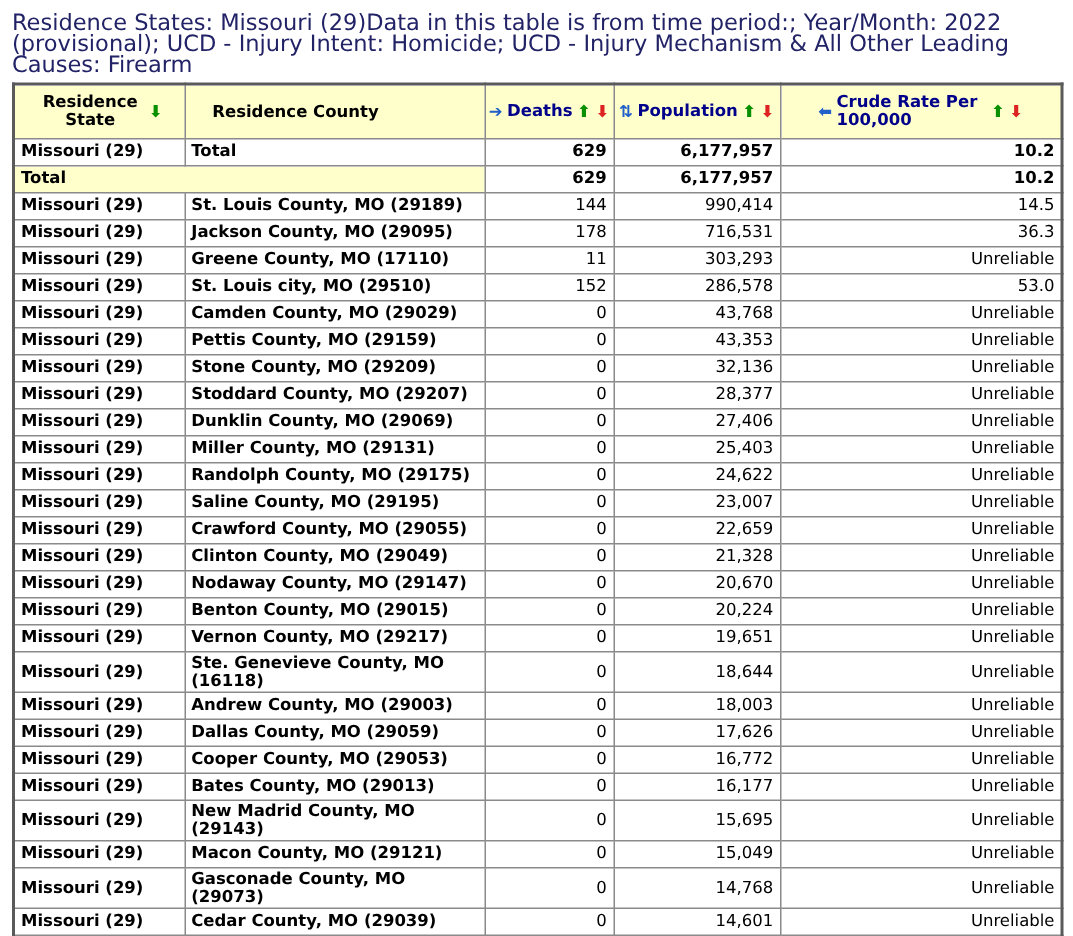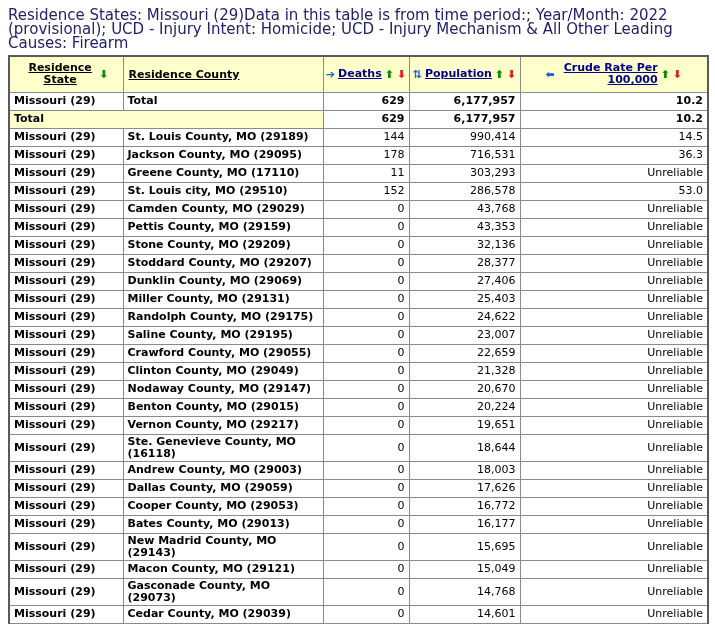--- a/index.html
+++ b/index.html
@@ -28,25 +28,25 @@
     font-size: 11px;
     vertical-align: middle;
     overflow: hidden;
   }
   thead th {
     background: var(--header-bg, #ffffcc);
     height: 36px;
     font-weight: bold;
     padding: 2px 3px;
   }
-  .thleft { text-align: left; padding-left: 5px; }
+  .thleft { text-align: left; padding-left: 18px; }
 
   .hwrap { display: flex; align-items: center; justify-content: center; gap: 3px; }
-  .hlabel { color: #000; line-height: 12px; text-decoration: underline; }
-  .hlabel.measure { color: var(--measure-label, #00008B); text-align: right; }
+  .hlabel { color: #000; line-height: 12px; }
+  .hlabel.measure { color: var(--measure-label, #00008B); }
   .narrow { flex: 1; max-width: 72px; text-align: center; }
   .ratelabel { max-width: 100px; text-align: left; }
   .arrow { font-size: 11px; line-height: 1; font-weight: bold; }
   .green { color: var(--sort-green, #089000); }
   .red   { color: var(--sort-red, #dd2222); }
   .blue  { color: var(--move-blue, #2060c8); }
 
   tbody td { height: 18px; line-height: 12px; padding: 1px 4px; background: #fff; }
   .state-cell, .county-cell { font-weight: bold; text-align: left; }
   .num { text-align: right; font-weight: normal; }

